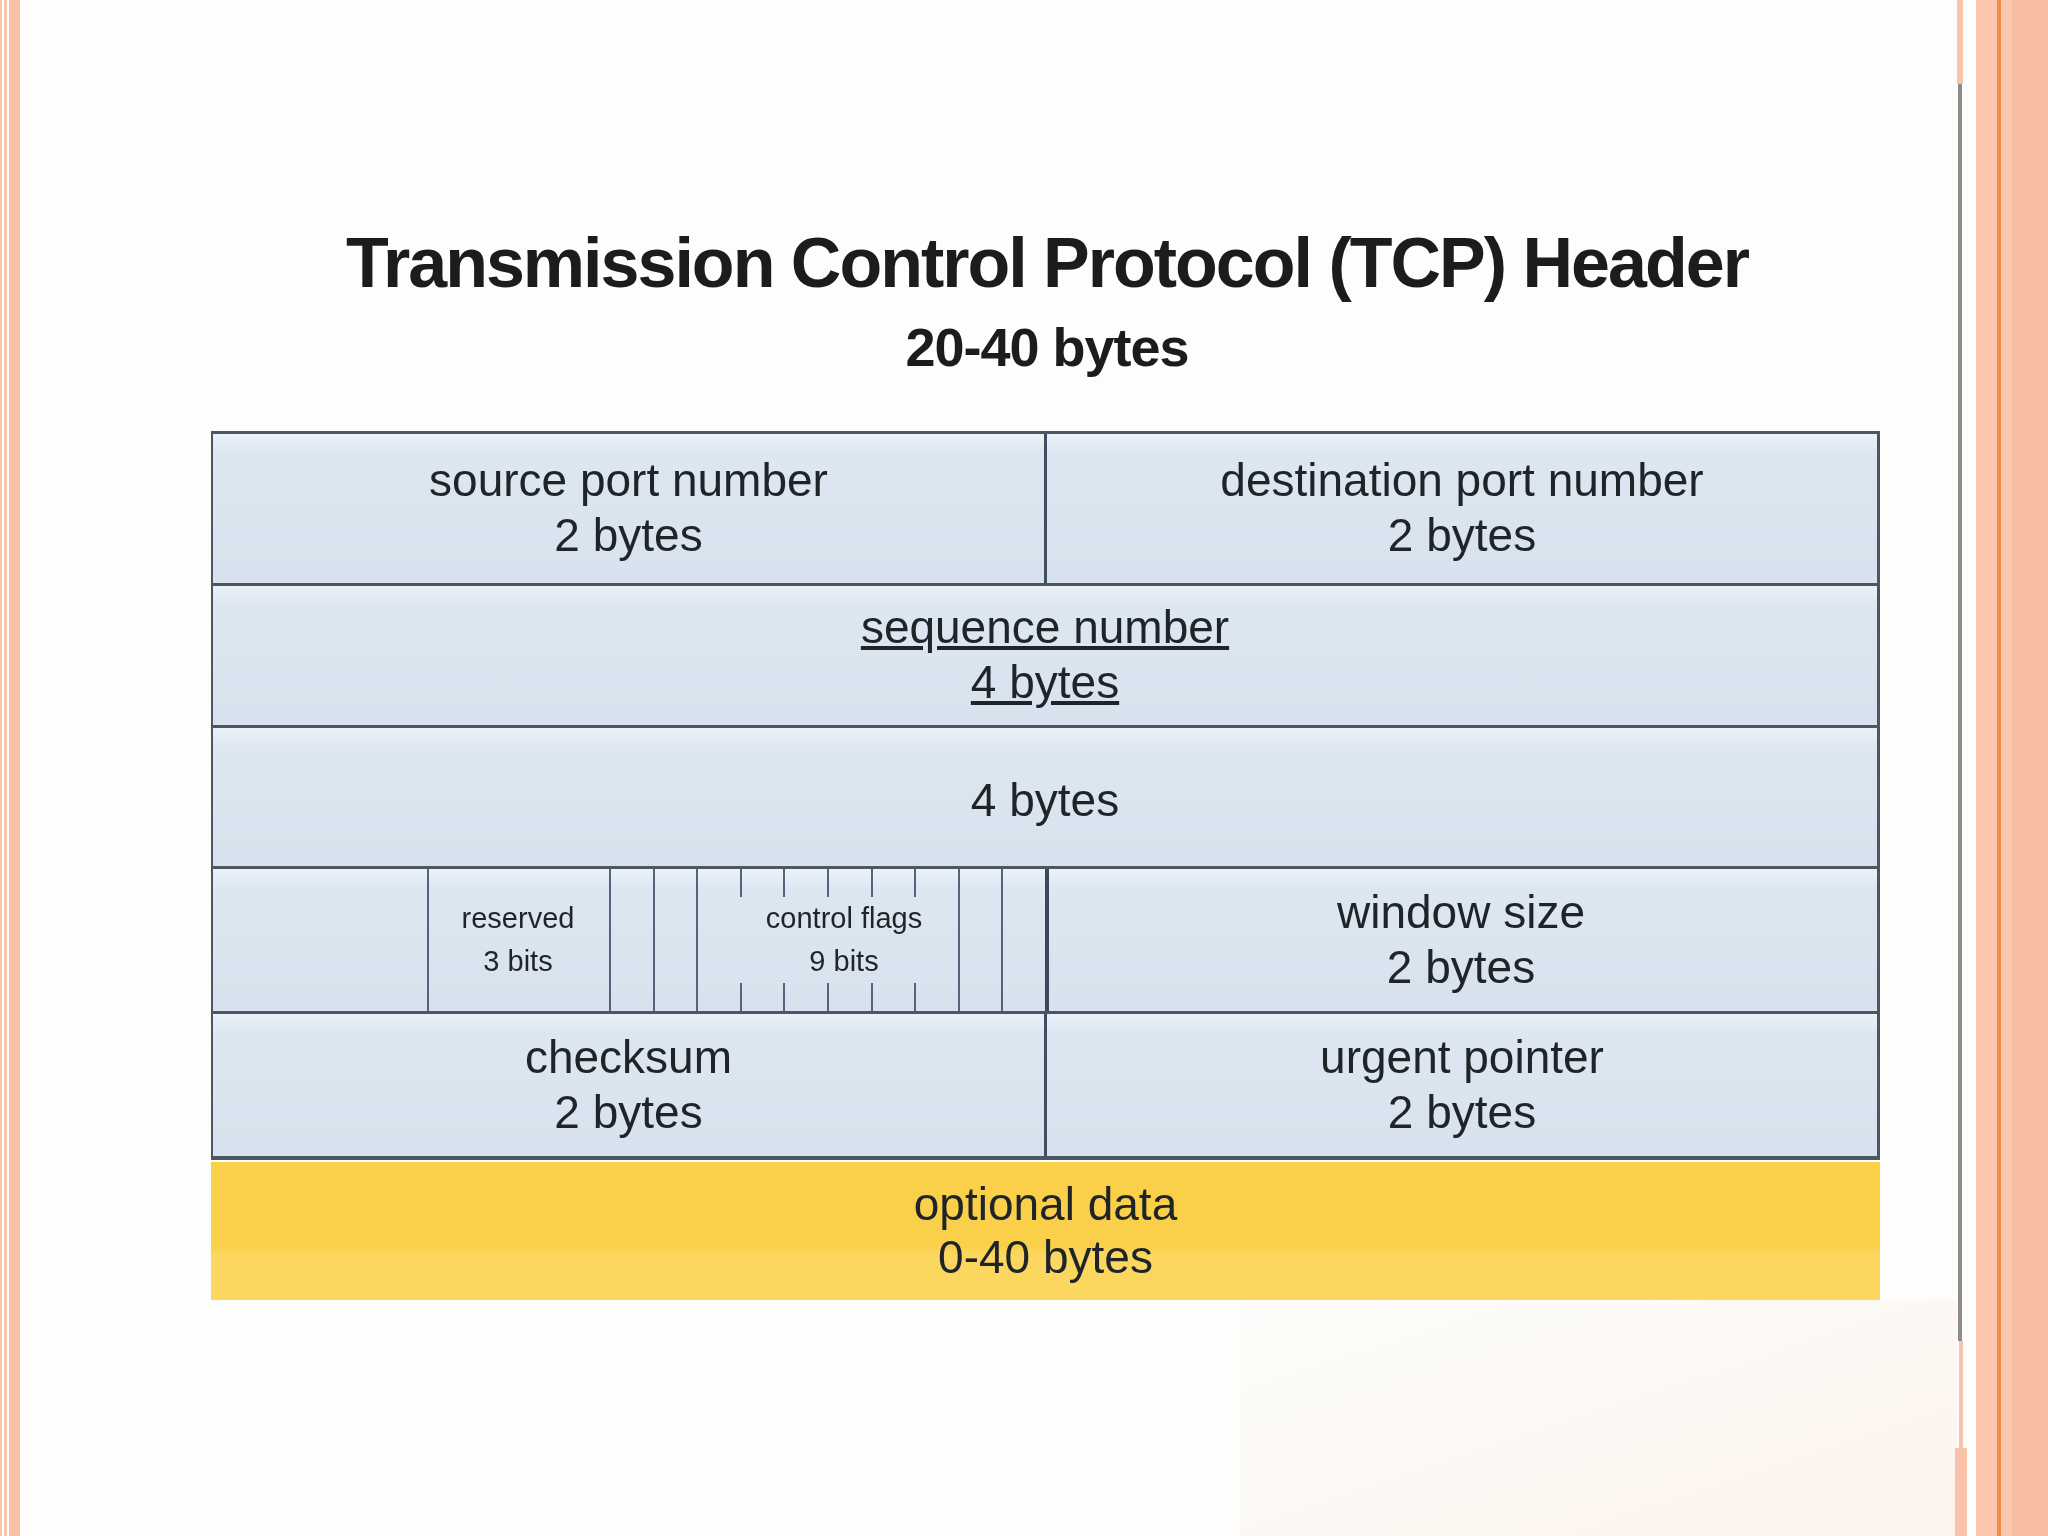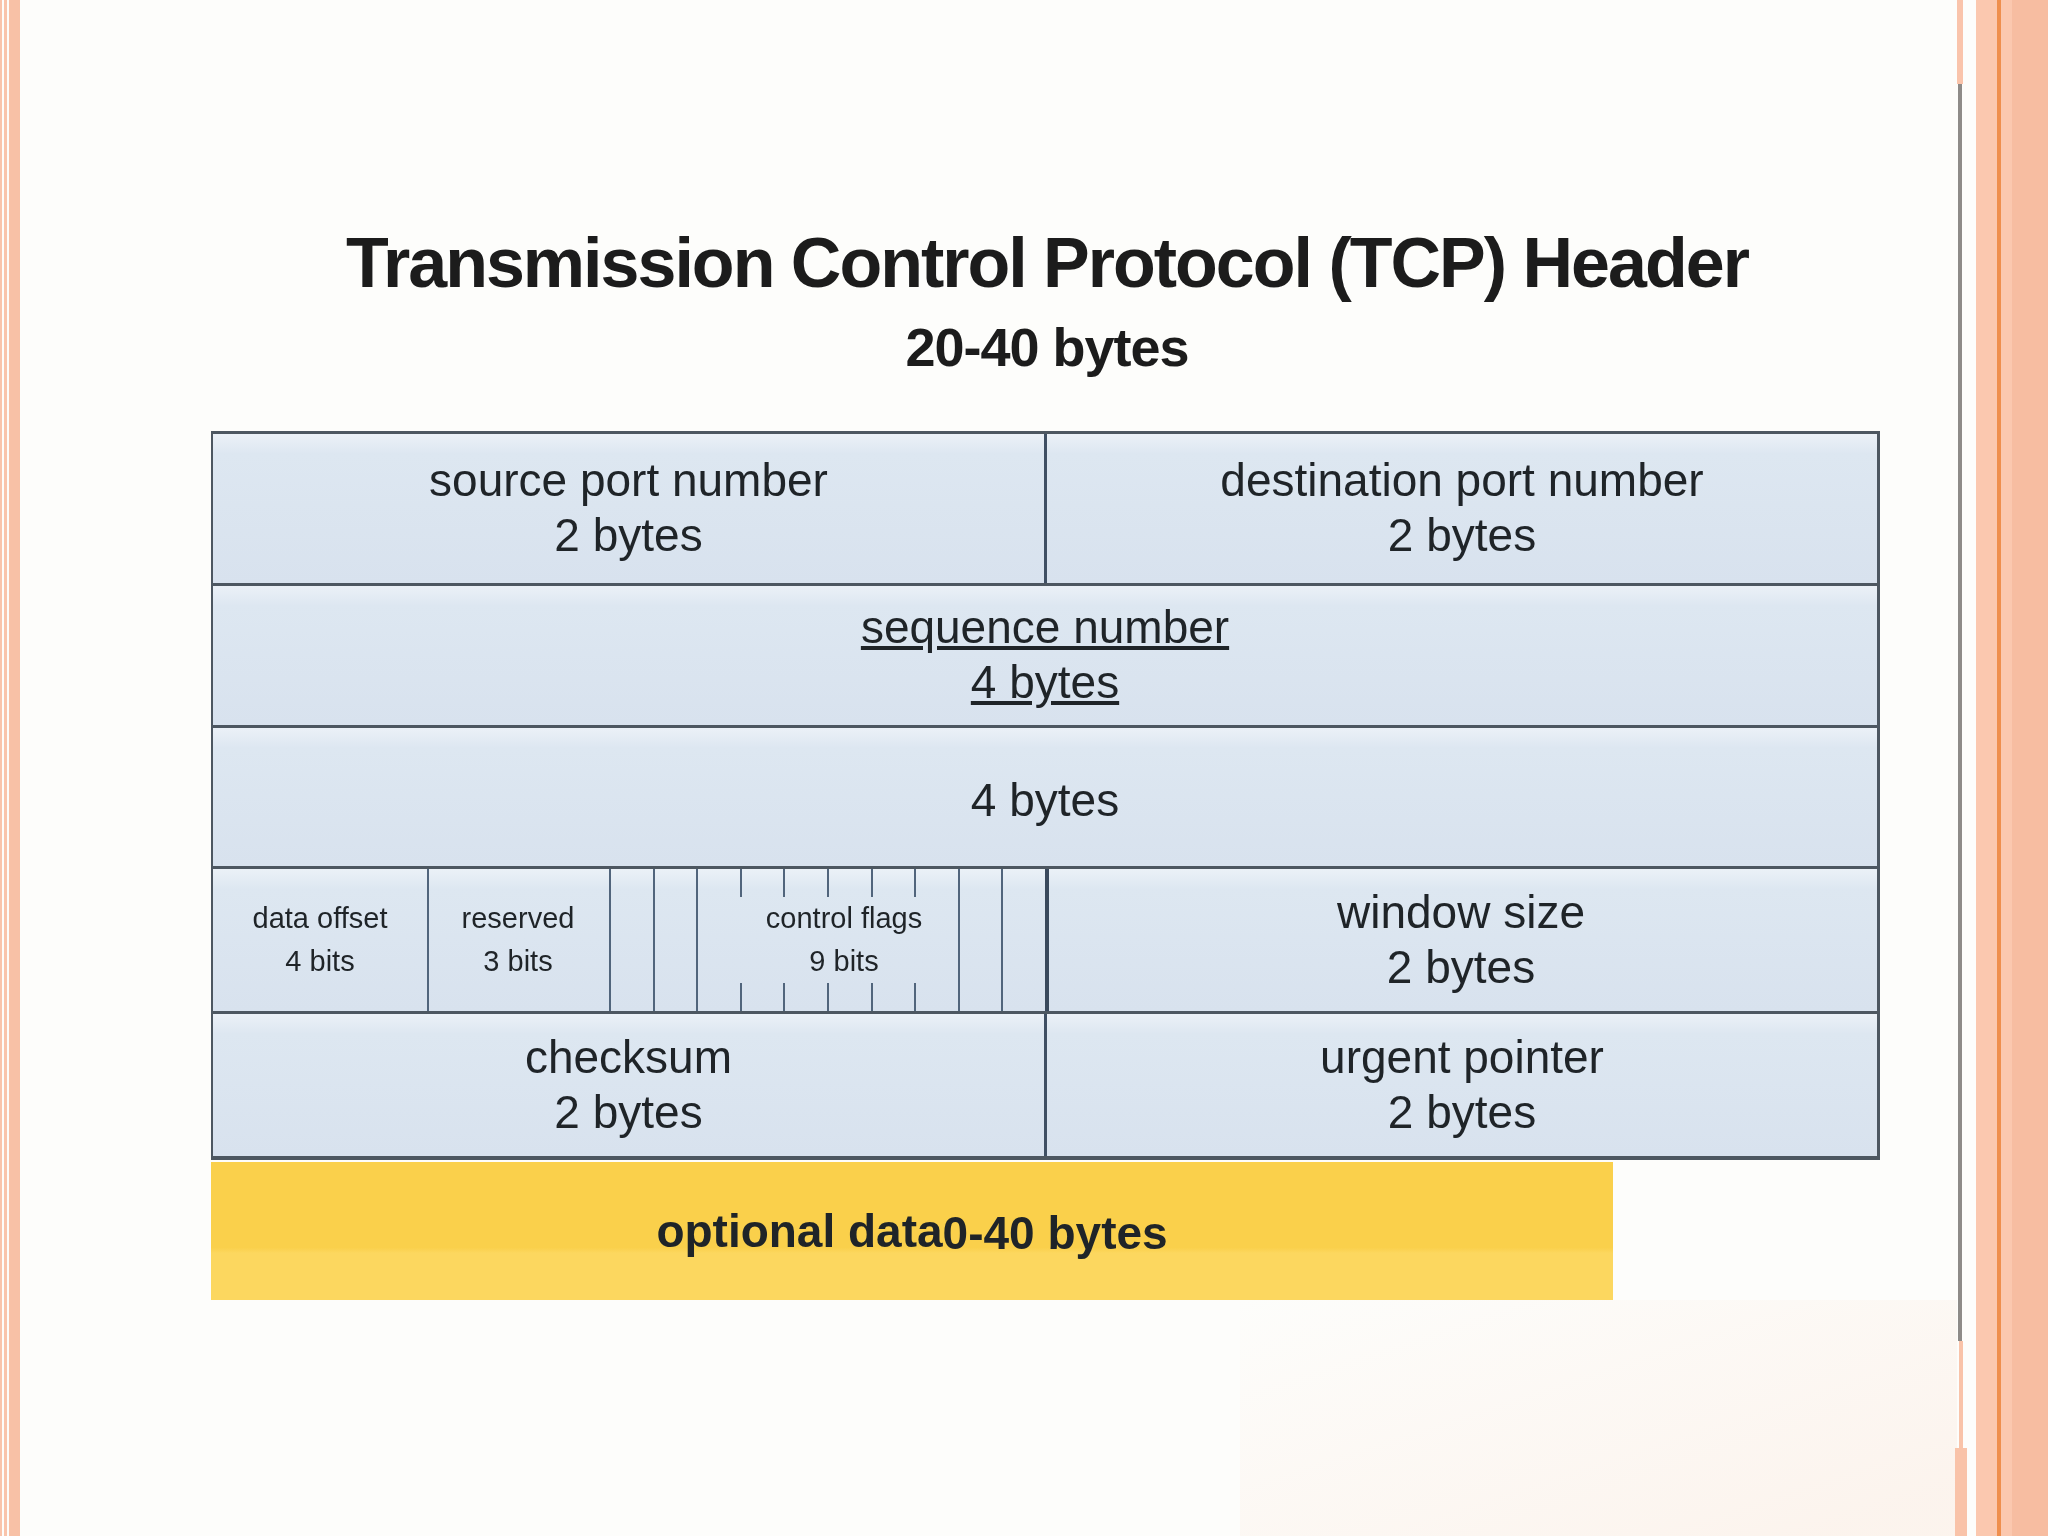--- a/index.html
+++ b/index.html
@@ -65,23 +65,23 @@
 
   
   .abs-cell{position:absolute;top:0;bottom:0;display:flex;flex-direction:column;justify-content:center;align-items:center;text-align:center;}
   .vline{position:absolute;top:0;bottom:0;width:2px;background:#51657c;}
   .vline-dark{position:absolute;top:0;bottom:0;width:4px;background:#39495c;}
   .tick-top{position:absolute;top:0;width:2px;height:28px;background:#51657c;}
   .tick-bot{position:absolute;bottom:0;width:2px;height:28px;background:#51657c;}
 
   
   .optional-row{
-    position:absolute;left:211px;top:1162px;width:1402px;height:138px;
+    position:absolute;left:211px;top:1162px;width:1669px;height:138px;
     background:linear-gradient(180deg,#fad04b 0%,#fad04b 62%,#fcd75f 66%,#fcd75f 100%);
-    display:flex;flex-direction:row;justify-content:center;align-items:center;text-align:center;font-weight:bold;
+    display:flex;flex-direction:column;justify-content:center;align-items:center;text-align:center;
   }
   .optional-row .sub{margin-top:4px;}
 </style>
 </head>
 <body>
 
 <div class="stripe stripe-l1"></div>
 <div class="stripe stripe-l2"></div>
 <div class="stripe stripe-l3"></div>
 
@@ -122,24 +122,20 @@
   </div>
 
   <div class="trow h-r3">
     <div class="cell full">
       <div class="sub">4 bytes</div>
     </div>
   </div>
 
   <div class="trow h-r4">
 
-    <div class="abs-cell" style="left:0;width:214px;">
-      <div class="small-lbl">data offset</div>
-      <div class="small-sub">4 bits</div>
-    </div>
     <div class="abs-cell" style="left:214px;width:182px;">
       <div class="small-lbl">reserved</div>
       <div class="small-sub">3 bits</div>
     </div>
     <div class="abs-cell" style="left:483px;width:296px;justify-content:center;">
       <div class="small-lbl">control flags</div>
       <div class="small-sub">9 bits</div>
     </div>
     <div class="abs-cell" style="left:832px;right:0;">
       <div class="lbl">window size</div>

